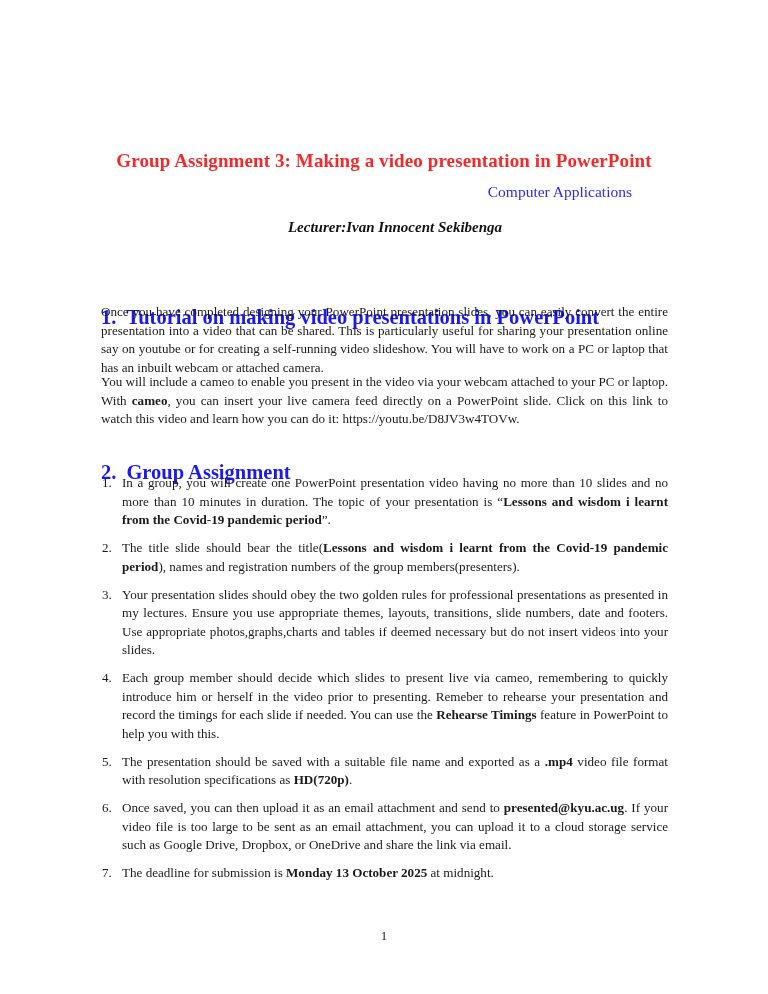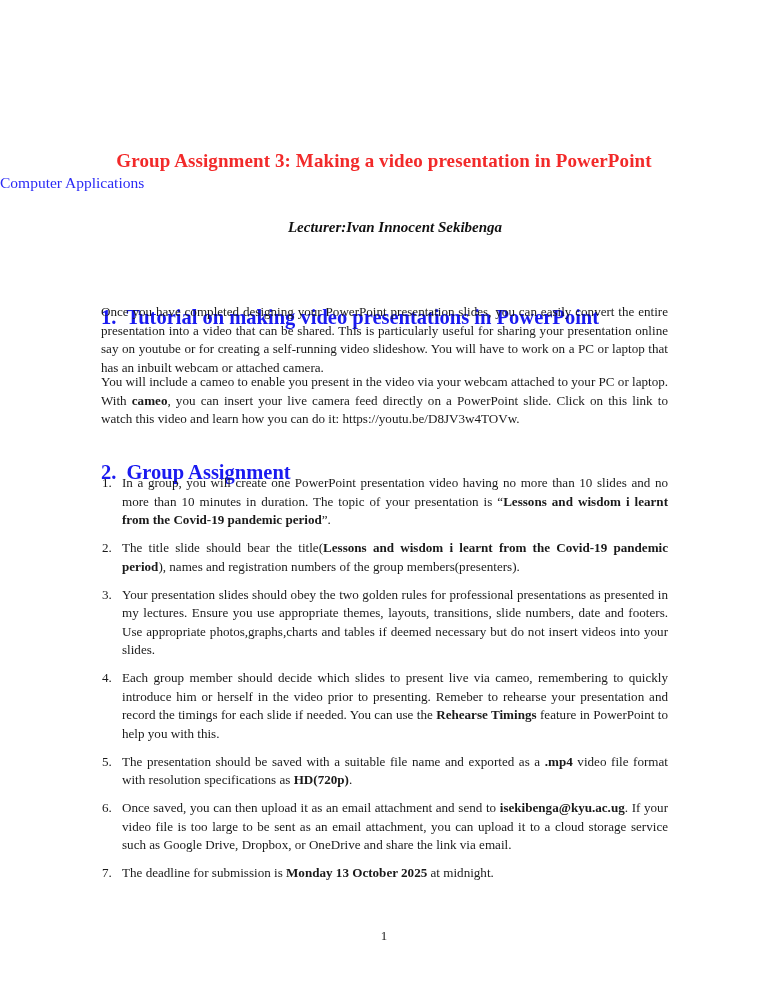--- a/index.html
+++ b/index.html
@@ -24,23 +24,23 @@
       position: absolute;
       top: 137px;
       left: 0; width: 768px;
       text-align: center;
       font-size: 19px;
       color: #f22a2a;
       letter-spacing: 0.1px;
     }
     .subtitle {
       position: absolute;
-      top: 174px;
+      top: 183px;
       left: 0; width: 632px;
-      text-align: left;
+      text-align: right;
       font-size: 15.5px;
       color: #2a2af5;
     }
     .lecturer {
       position: absolute;
       top: 219px;
       left: 11px; width: 768px;
       text-align: center;
       font-size: 15px;
       font-weight: bold;
@@ -143,21 +143,21 @@
     <li class="list-item">
       <span class="marker">4.</span>
       <span><span>Each group member should decide which slides to present live via cameo, remembering to quickly introduce him or herself in the video prior to presenting. Remeber to rehearse your presentation and record the timings for each slide if needed. You can use the </span><b>Rehearse Timings</b><span> feature in PowerPoint to help you with this.</span></span>
     </li>
     <li class="list-item">
       <span class="marker">5.</span>
       <span><span>The presentation should be saved with a suitable file name and exported as a </span><b>.mp4</b><span> video file format with resolution specifications as </span><b>HD(720p)</b><span>.</span></span>
     </li>
     <li class="list-item">
       <span class="marker">6.</span>
-      <span><span>Once saved, you can then upload it as an email attachment and send to </span><b>isekibenga@kyu.ac.ug</b><span>. If your video file is too large to be sent as an email attachment, you can upload it to a cloud storage service such as Google Drive, Dropbox, or OneDrive and share the link via email.</span></span>
+      <span><span>Once saved, you can then upload it as an email attachment and send to </span><b>presented@kyu.ac.ug</b><span>. If your video file is too large to be sent as an email attachment, you can upload it to a cloud storage service such as Google Drive, Dropbox, or OneDrive and share the link via email.</span></span>
     </li>
     <li class="list-item">
       <span class="marker">7.</span>
       <span><span>The deadline for submission is </span><b>Monday 13 October 2025</b><span> at midnight.</span></span>
     </li>
   </ol>
 
 
   <div class="page-number">1</div>
 

